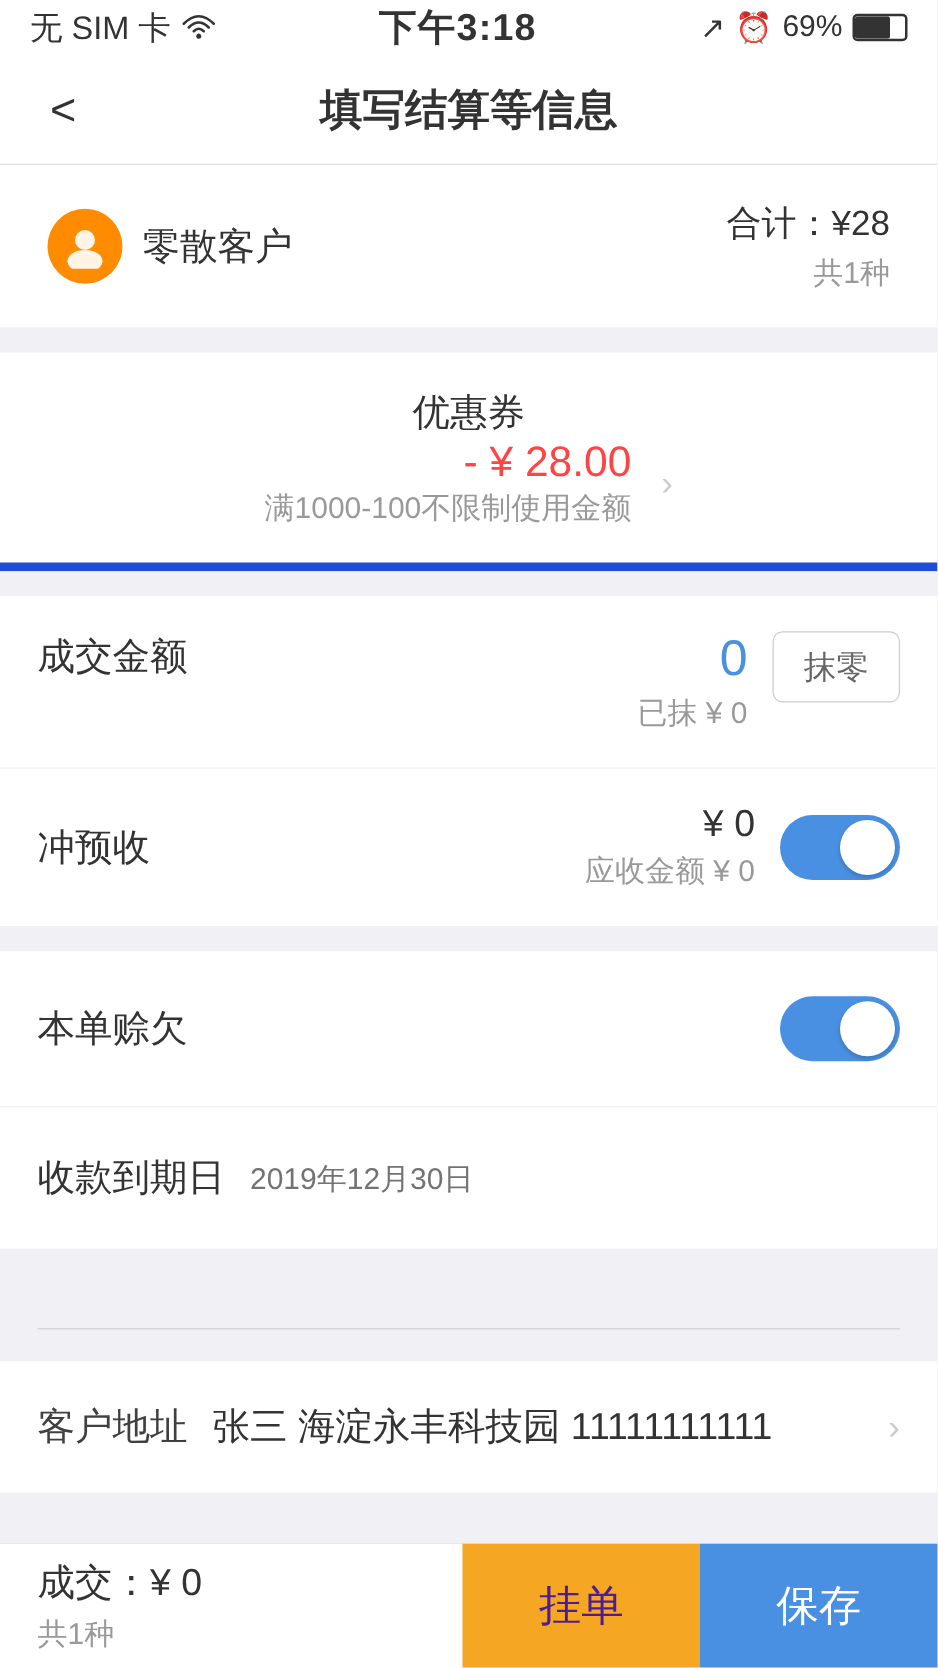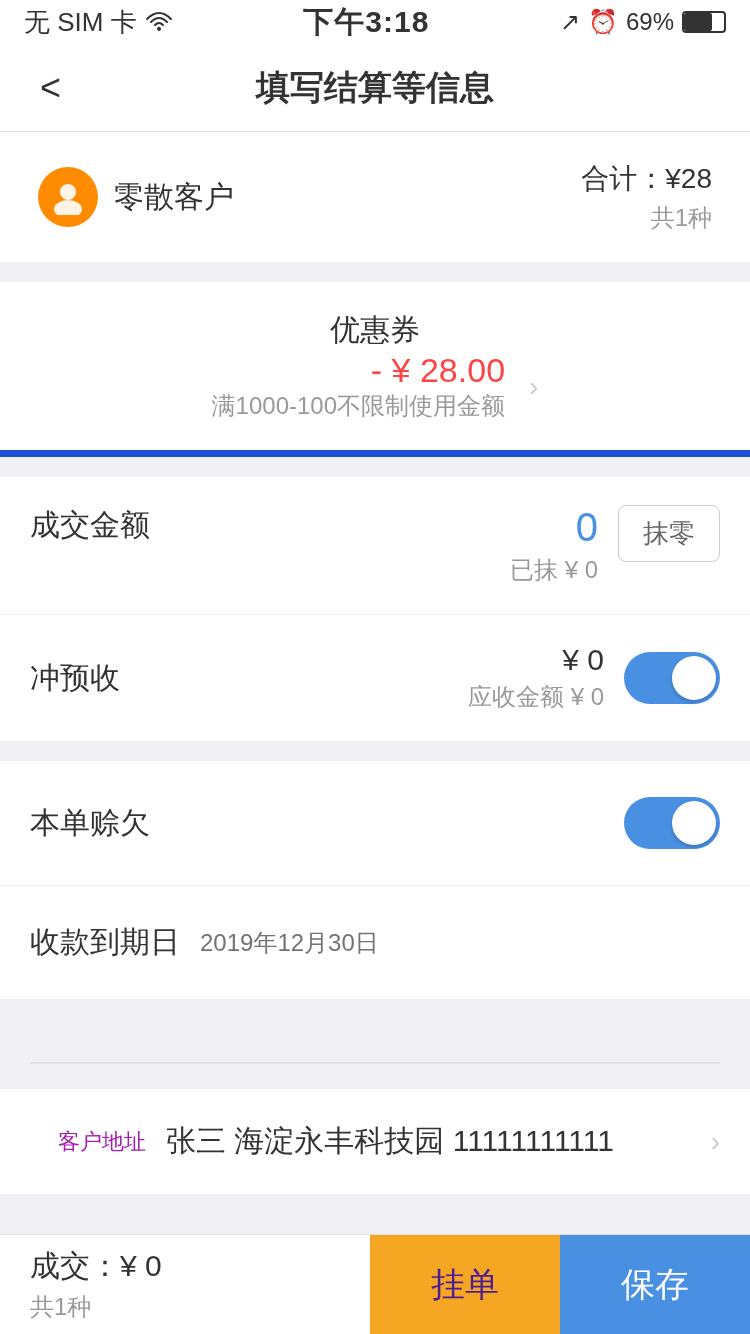--- a/index.html
+++ b/index.html
@@ -323,25 +323,24 @@
 
     
     .address-row {
       display: flex;
       align-items: center;
       background: #fff;
       padding: 32px 30px;
       margin-top: 2px;
     }
     .address-label {
-      font-size: 22px;
-      color: #a21caf;
+      font-size: 30px;
+      color: #404040;
       flex-shrink: 0;
       margin-right: 20px;
-      margin-left: 28px;
     }
     .address-value {
       font-size: 30px;
       color: #333;
       flex: 1;
     }
 
     
     .bottom-bar {
       position: fixed;

